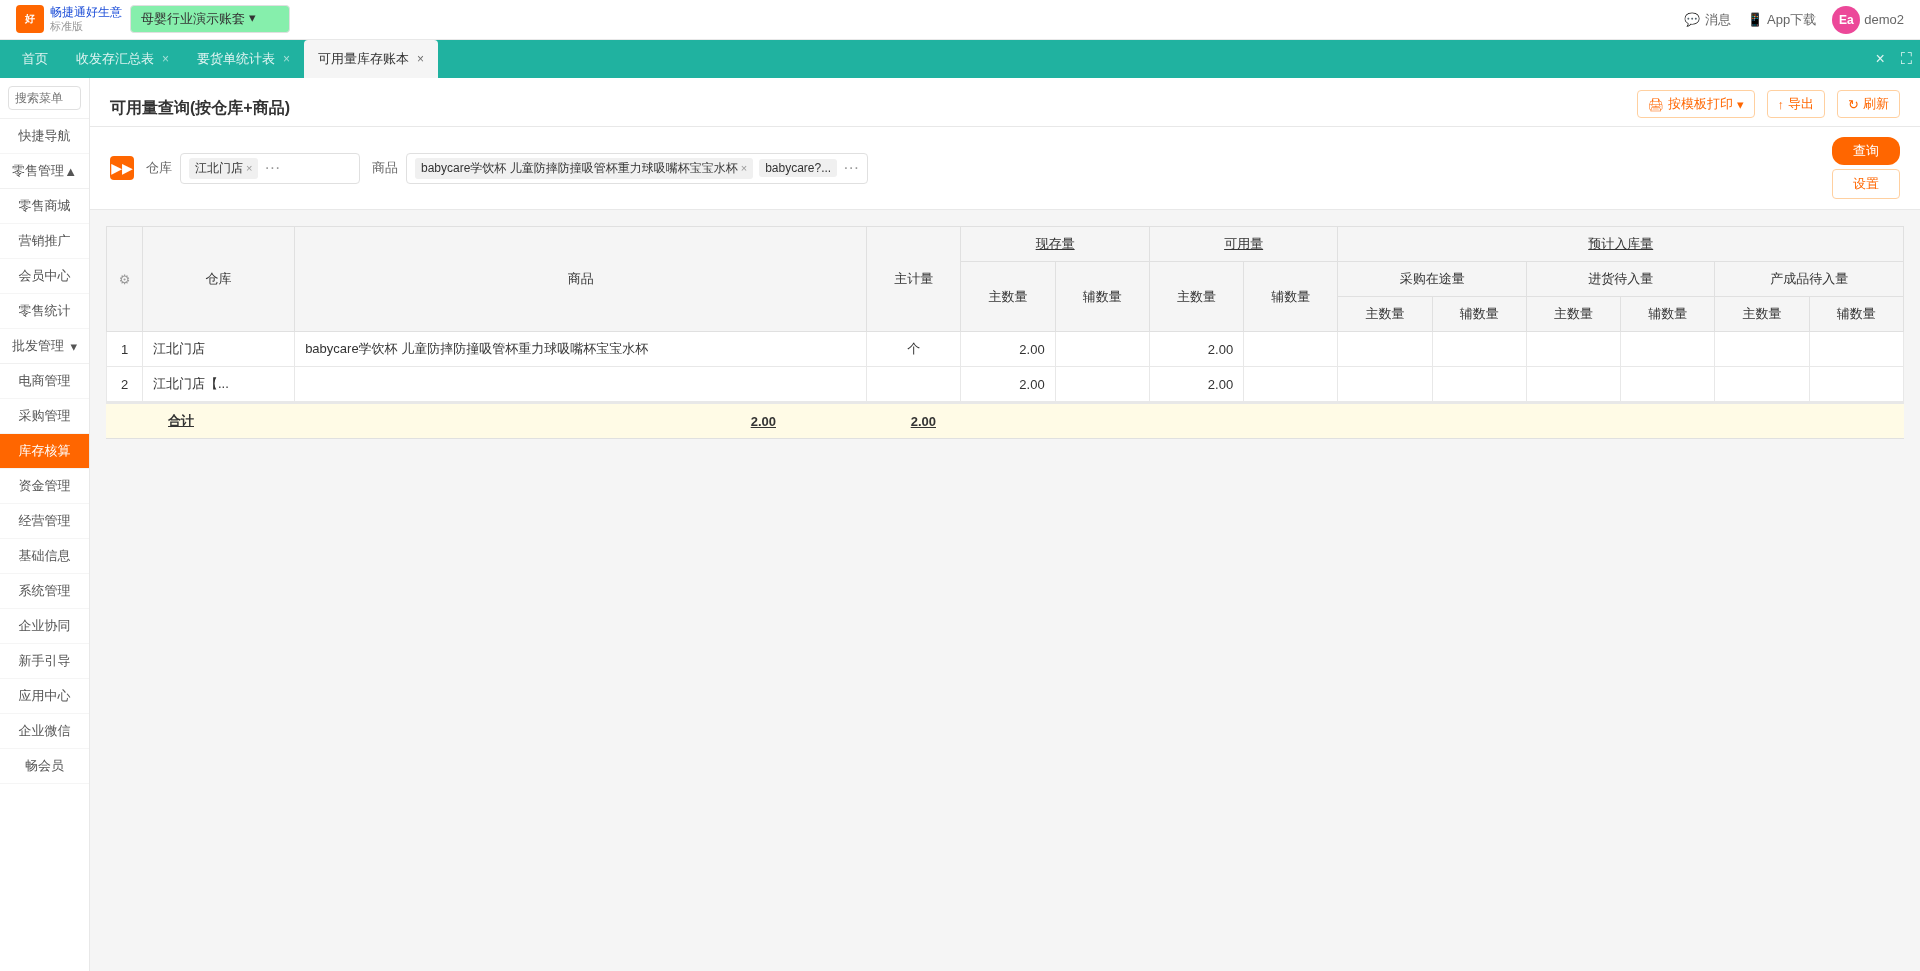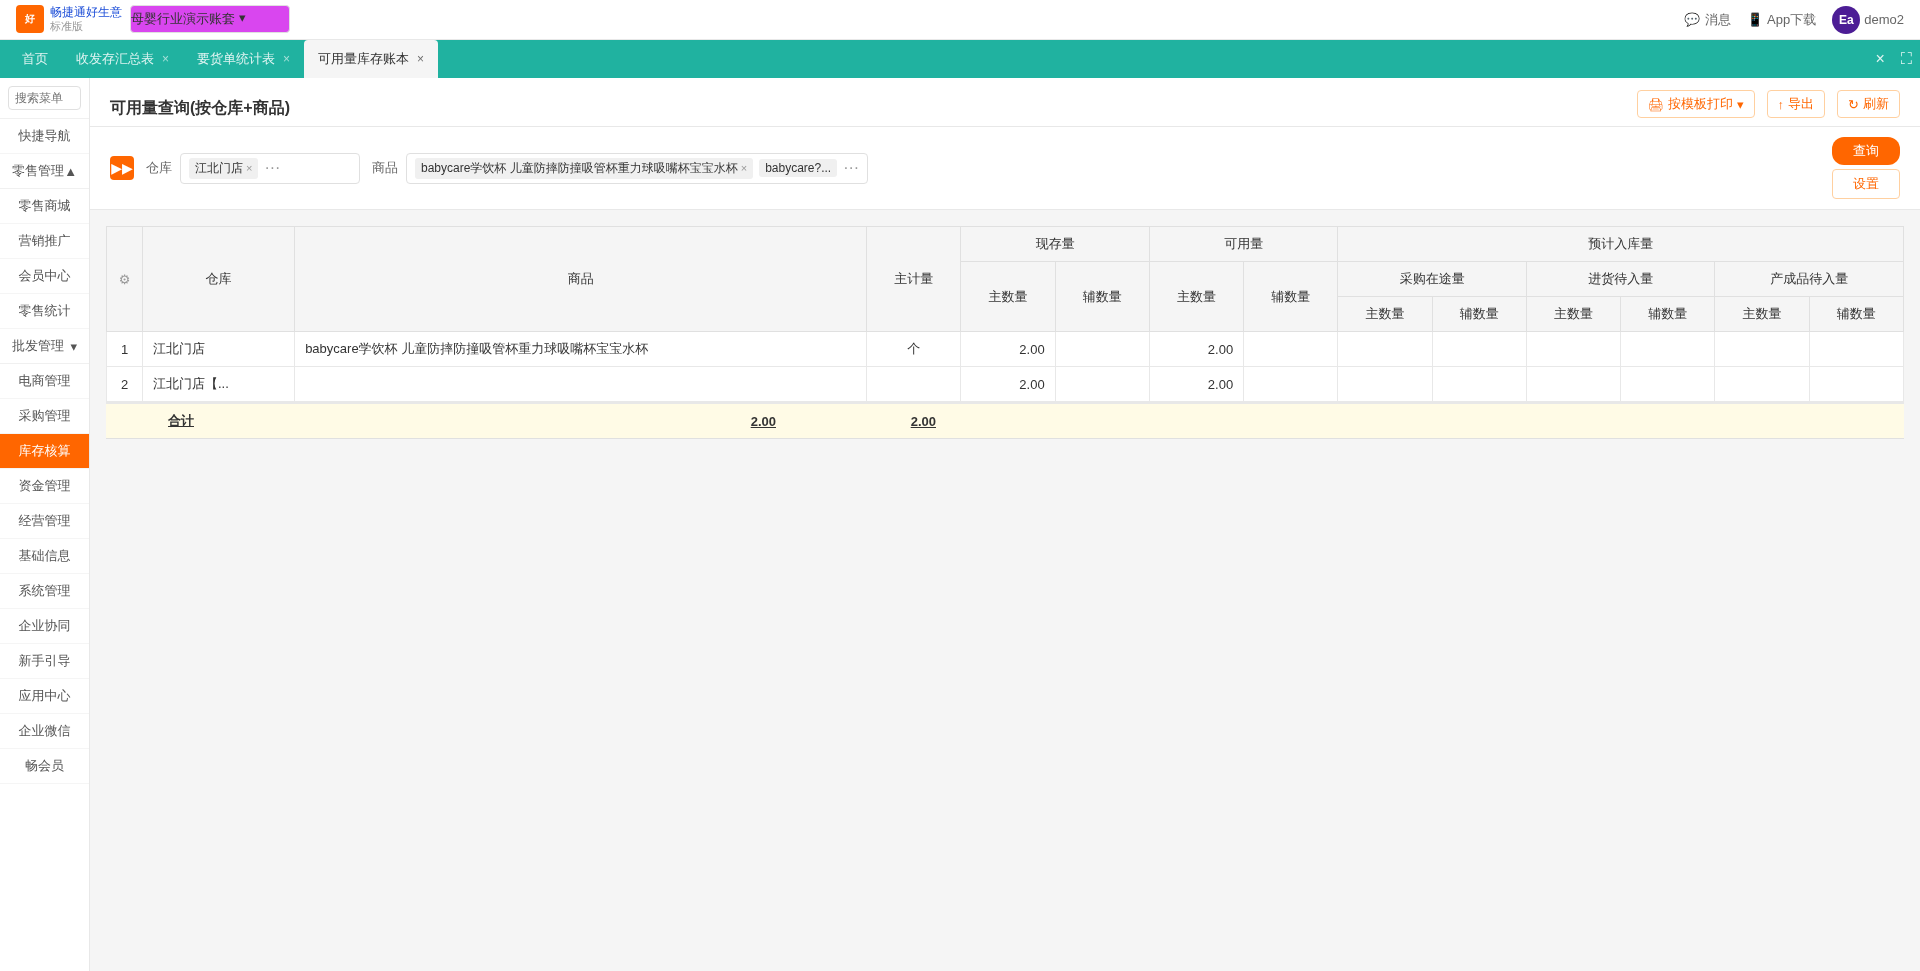--- a/index.html
+++ b/index.html
@@ -44,24 +44,24 @@
       line-height: 1.2;
     }
     .logo-sub {
       font-size: 11px;
       color: #999;
     }
     .industry-selector {
       display: flex;
       align-items: flex-start;
       gap: 4px;
-      background: #d946ef;
+      background: #86efac;
       border: 1px solid #e0e0e0;
       border-radius: 4px;
-      padding: 4px 0;
+      padding: 4px 10px;
       cursor: pointer;
       font-size: 13px;
       color: #333;
       min-width: 160px;
     }
     .top-header-right {
       display: flex;
       align-items: center;
       gap: 16px;
     }
@@ -70,21 +70,21 @@
       align-items: center;
       gap: 4px;
       color: #666;
       cursor: pointer;
       font-size: 13px;
     }
     .avatar {
       width: 28px;
       height: 28px;
       border-radius: 50%;
-      background: #4c1d95;
+      background: #ec4899;
       display: flex;
       align-items: center;
       justify-content: center;
       color: white;
       font-size: 12px;
       font-weight: bold;
     }
 
     
     .nav-tabs {
@@ -362,20 +362,21 @@
       text-align: center;
     }
     .gear-icon-cell {
       display: flex;
       align-items: center;
       justify-content: center;
       color: #999;
     }
     .header-group {
       background: #f0f0f0;
+      text-decoration: underline;
     }
 
     
     .table-footer {
       background: #fffbe6;
       border-top: 2px solid #e8e8e8;
       padding: 8px 10px;
       display: flex;
       font-size: 13px;
       color: #333;

